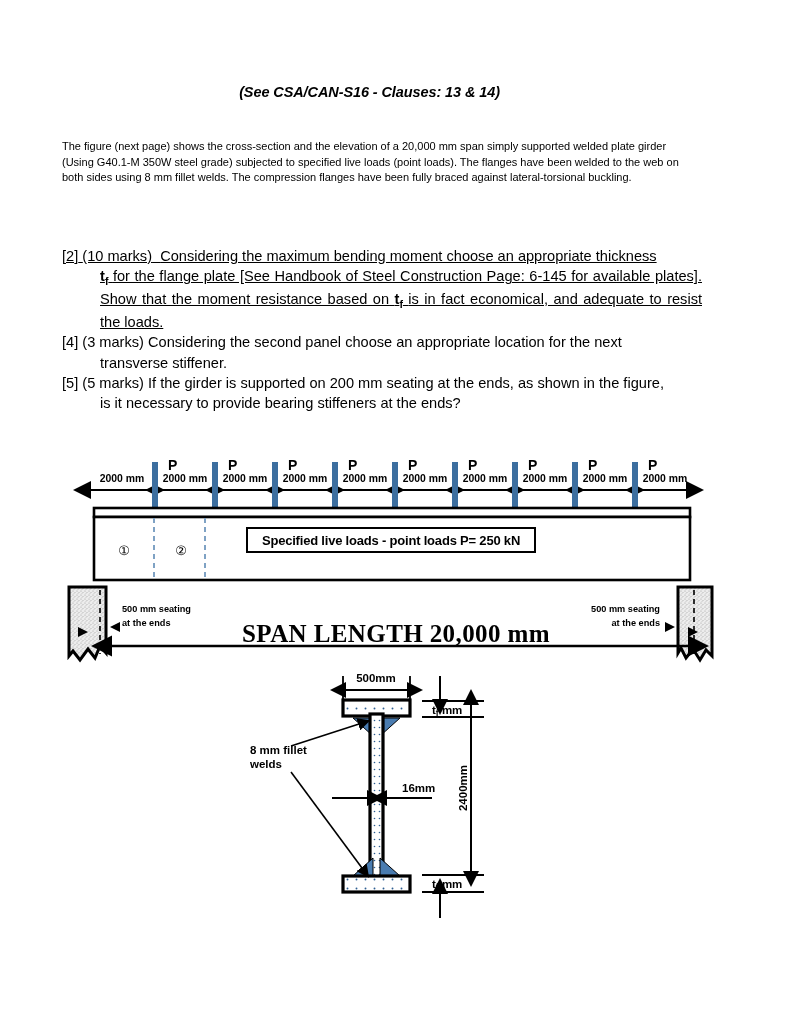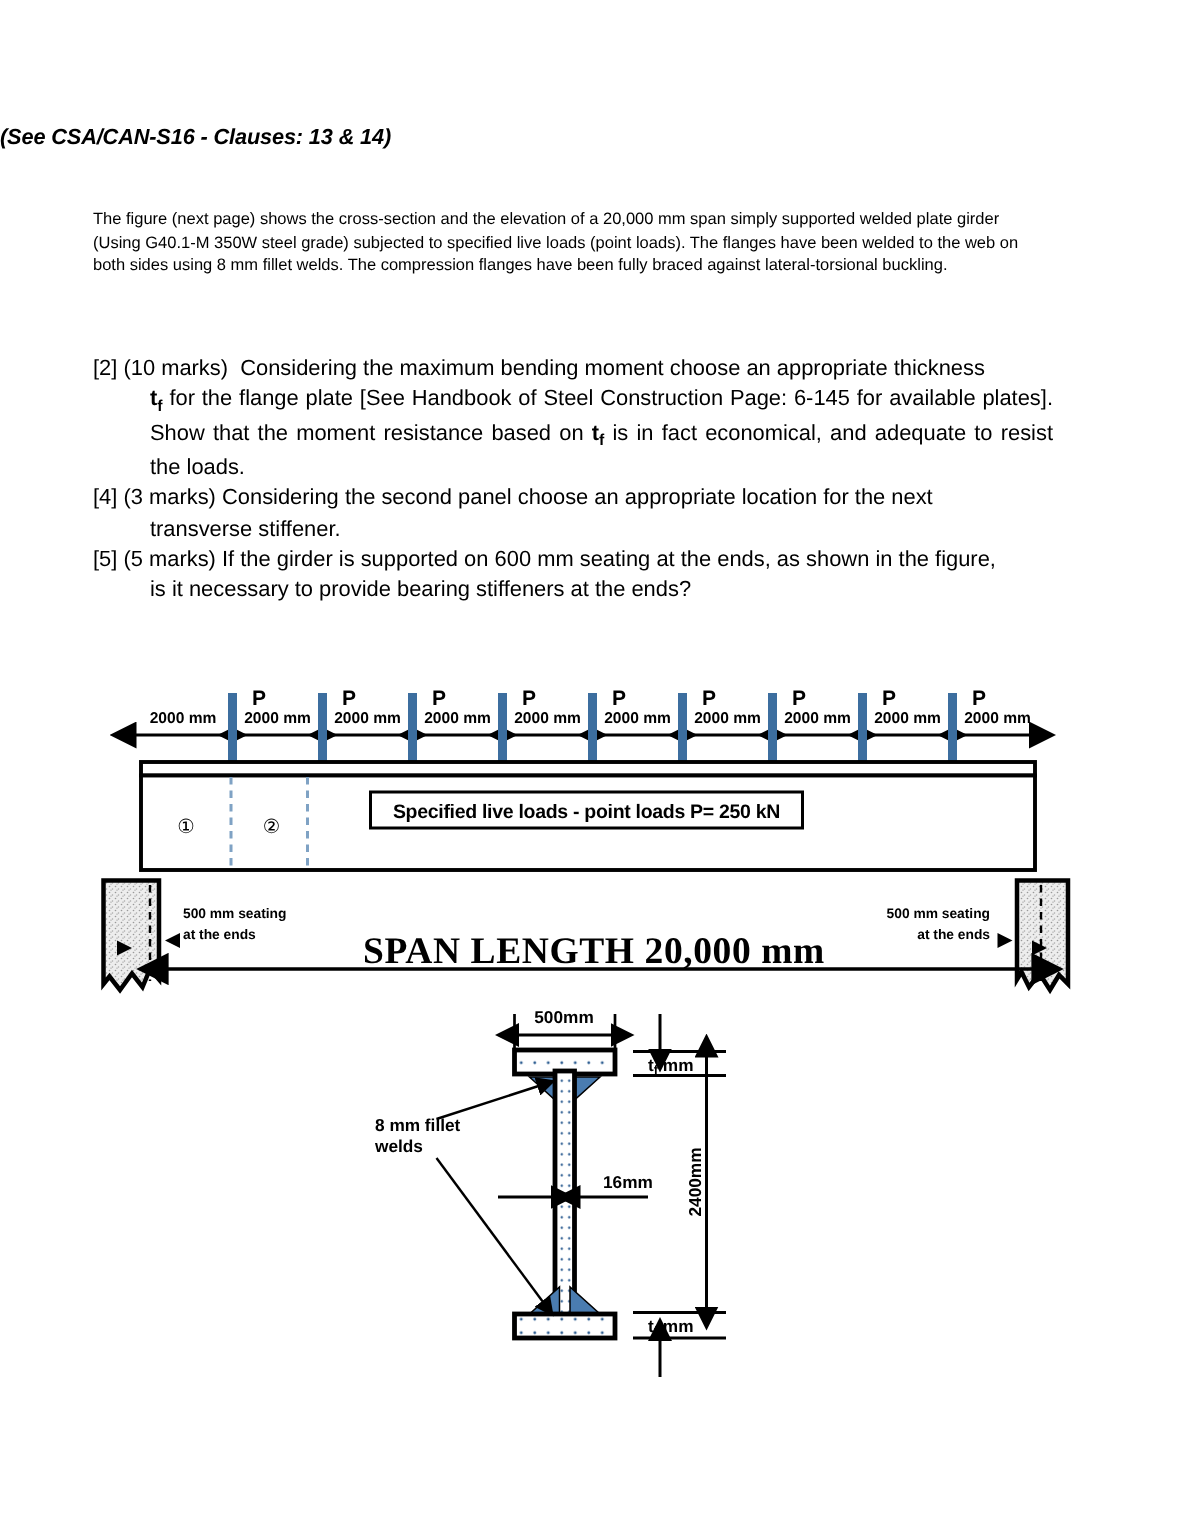--- a/index.html
+++ b/index.html
@@ -16,21 +16,21 @@
     color: #000000;
     overflow: hidden;
   }
 
   
   .page-header {
     position: absolute;
     top: 84px;
     left: 0;
     right: 52px;
-    text-align: left;
+    text-align: center;
     font-style: italic;
     font-weight: bold;
     font-size: 14.5px;
     letter-spacing: -0.1px;
   }
 
   .intro {
     position: absolute;
     top: 139px;
     left: 62px;
@@ -42,21 +42,21 @@
 
   .q-list {
     position: absolute;
     top: 228px;
     left: 62px;
     width: 640px;
     font-size: 14.6px;
     line-height: 1.40;
   }
   .q-item { display: block; margin-bottom: 0; }
-  .q-item.spaced { margin-top: 8px; }
+  .q-item.spaced { margin-top: 18px; text-decoration: underline; }
   .q-justify {
     text-align: justify;
     text-justify: inter-word;
   }
   .q-indent {
     display: block;
     padding-left: 38px;
     text-align: justify;
   }
   .q-indent.last { text-align: left; }
@@ -119,21 +119,21 @@
       <span>[4]</span>
       <span>(3 marks)</span>
       <span>Considering the second panel choose an appropriate location for the next</span>
     </span>
     <span class="q-indent last">transverse stiffener.</span>
   </div>
 
   <div class="q-item">
     <span>[5]</span>
     <span>(5 marks)</span>
-    <span>If the girder is supported on 600 mm seating at the ends, as shown in the figure,</span>
+    <span>If the girder is supported on 200 mm seating at the ends, as shown in the figure,</span>
     <span class="q-indent last">is it necessary to provide bearing stiffeners at the ends?</span>
   </div>
 
 </div>
 
 <div id="elevation">
   <svg class="figsvg" width="791" height="230" viewBox="0 0 791 230">
     <defs>
       <marker id="ahL" markerWidth="9" markerHeight="9" refX="8" refY="4.5" orient="auto">
         <path d="M9,0 L9,9 L0,4.5 z" fill="#000"></path>

